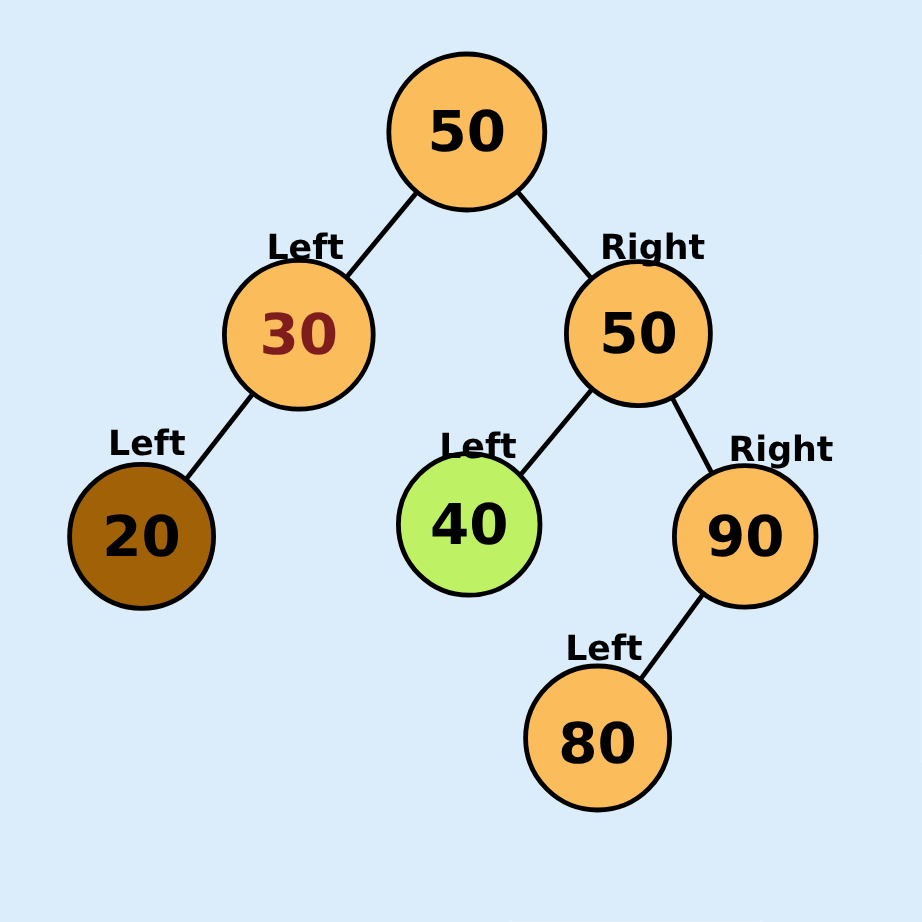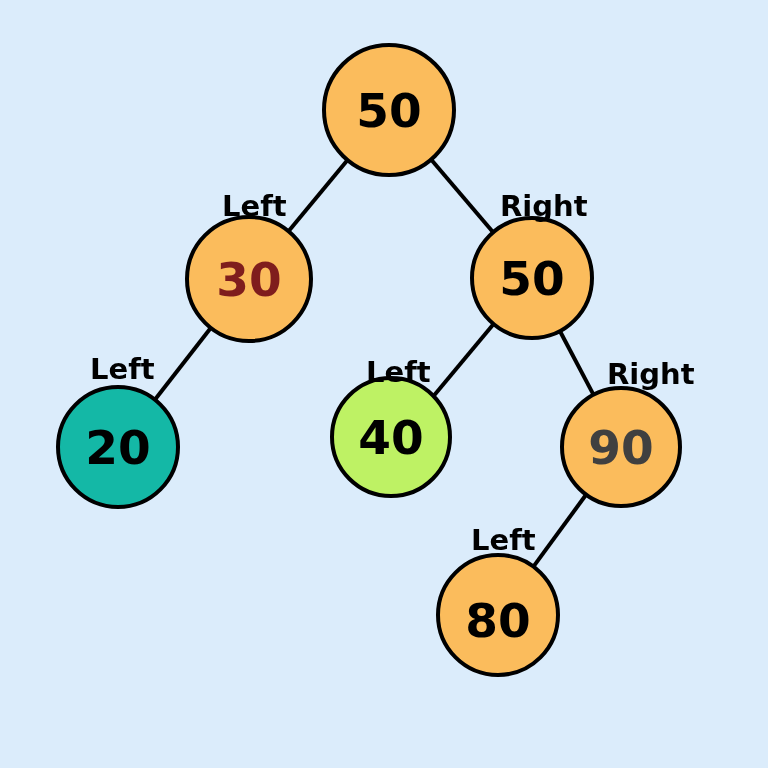--- a/index.html
+++ b/index.html
@@ -73,28 +73,28 @@
   <div id="node-layer">
       <div class="tree-node" style="left: 322px; top: 43px; width: 134px; height: 134px; background: rgb(251, 188, 92); border-color: rgb(0, 0, 0);">
         <span class="node-value" style="color: rgb(0, 0, 0);">50</span>
       </div>
       <div class="tree-node" style="left: 185px; top: 215px; width: 128px; height: 128px; background: rgb(251, 188, 92); border-color: rgb(0, 0, 0);">
         <span class="node-value" style="color: #7f1d1d;">30</span>
       </div>
       <div class="tree-node" style="left: 470px; top: 216px; width: 124px; height: 124px; background: rgb(251, 188, 92); border-color: rgb(0, 0, 0);">
         <span class="node-value" style="color: rgb(0, 0, 0);">50</span>
       </div>
-      <div class="tree-node" style="left: 56px; top: 385px; width: 124px; height: 124px; background: #14b8a6; border-color: rgb(0, 0, 0);">
+      <div class="tree-node" style="left: 56px; top: 385px; width: 124px; height: 124px; background: #a16207; border-color: rgb(0, 0, 0);">
         <span class="node-value" style="color: rgb(0, 0, 0);">20</span>
       </div>
       <div class="tree-node" style="left: 330px; top: 376px; width: 122px; height: 122px; background: #bef264; border-color: rgb(0, 0, 0);">
         <span class="node-value" style="color: rgb(0, 0, 0);">40</span>
       </div>
       <div class="tree-node" style="left: 560px; top: 386px; width: 122px; height: 122px; background: rgb(251, 188, 92); border-color: rgb(0, 0, 0);">
-        <span class="node-value" style="color: #404040;">90</span>
+        <span class="node-value" style="color: #000000;">90</span>
       </div>
       <div class="tree-node" style="left: 436px; top: 553px; width: 124px; height: 124px; background: rgb(251, 188, 92); border-color: rgb(0, 0, 0);">
         <span class="node-value" style="color: rgb(0, 0, 0); margin-top: 10px;">80</span>
       </div>
     </div>
 
   <div id="label-layer">
       <span class="edge-label" style="left: 222px; top: 192px; color: rgb(0, 0, 0);">Left</span>
       <span class="edge-label" style="left: 500px; top: 192px; color: rgb(0, 0, 0);">Right</span>
       <span class="edge-label" style="left: 90px; top: 355px; color: rgb(0, 0, 0);">Left</span>

